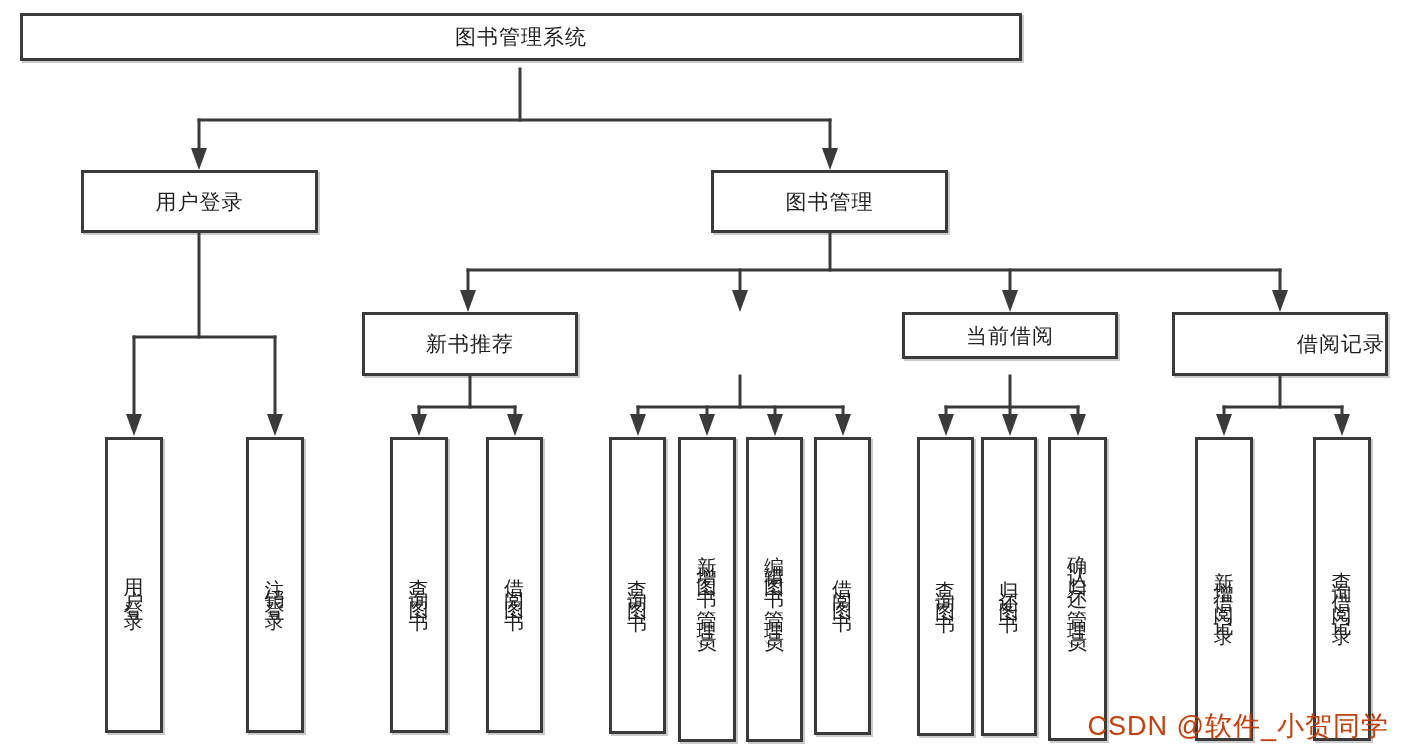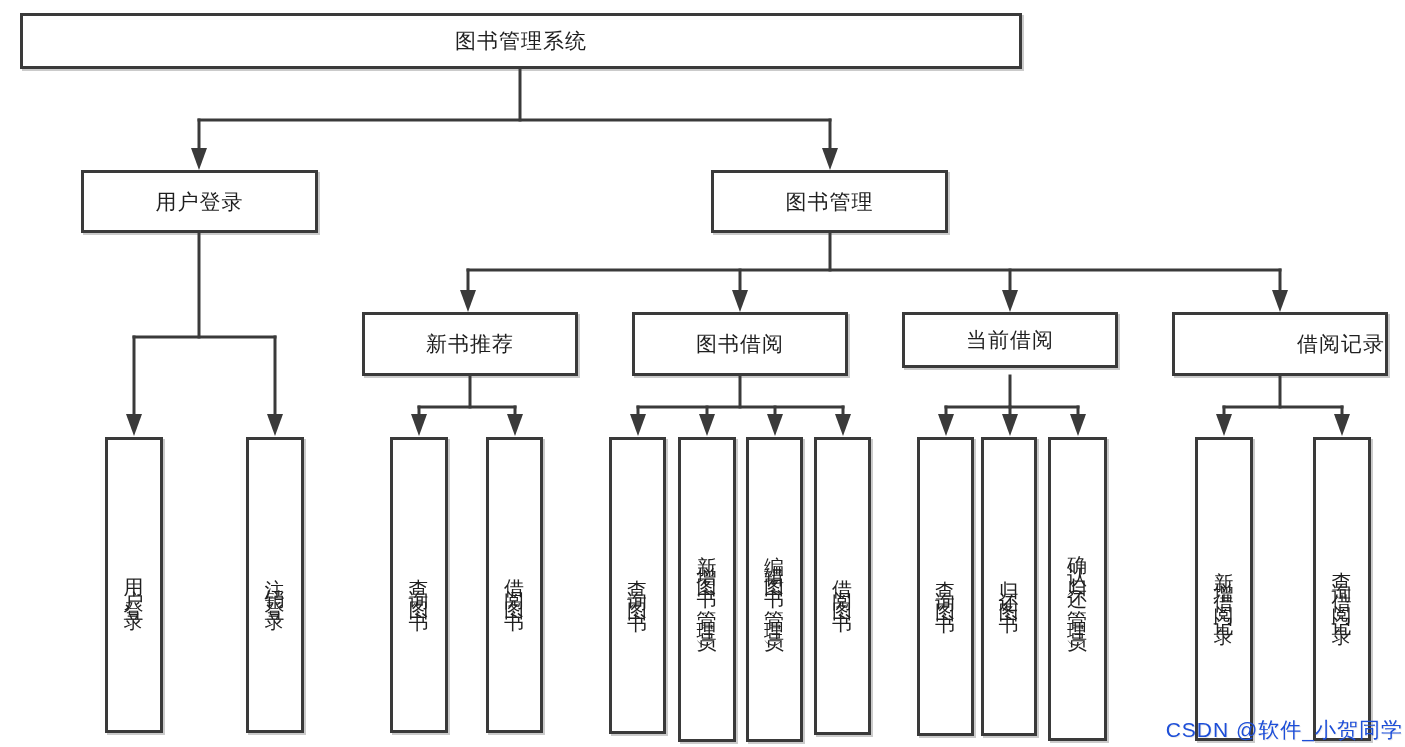--- a/index.html
+++ b/index.html
@@ -23,22 +23,22 @@
     border:3px solid #3a3a3a;background:#ffffff;
     display:flex;align-items:center;justify-content:center;
     box-shadow:2px 2px 0 rgba(70,70,70,0.28);
   }
   .vbox span{
     writing-mode:vertical-rl;text-orientation:mixed;
     font-size:20px;letter-spacing:11px;line-height:1;
     white-space:nowrap;
   }
   #watermark{
-    position:absolute;right:2px;bottom:3px;
-    font-size:21px;color:#1d4ed8;letter-spacing:1px;
+    position:absolute;right:16px;bottom:3px;
+    font-size:27px;color:#c2410c;letter-spacing:1px;
     text-shadow:1px 1px 0 rgba(0,0,0,0.08);
   }
 </style>
 </head>
 <body>
 
 <div id="canvas">
 
   <svg id="connectors">
       <line x1="520" y1="69" x2="520" y2="120" stroke="#3a3a3a" stroke-width="3" stroke-linecap="square"></line>
@@ -88,38 +88,35 @@
       <line x1="1078" y1="407" x2="1078" y2="420" stroke="#3a3a3a" stroke-width="3" stroke-linecap="square"></line>
       <polygon points="1070,414 1086,414 1078,436" fill="#3a3a3a"></polygon>
       <line x1="1280" y1="376" x2="1280" y2="407" stroke="#3a3a3a" stroke-width="3" stroke-linecap="square"></line>
       <line x1="1224" y1="407" x2="1342" y2="407" stroke="#3a3a3a" stroke-width="3" stroke-linecap="square"></line>
       <line x1="1224" y1="407" x2="1224" y2="420" stroke="#3a3a3a" stroke-width="3" stroke-linecap="square"></line>
       <polygon points="1216,414 1232,414 1224,436" fill="#3a3a3a"></polygon>
       <line x1="1342" y1="407" x2="1342" y2="420" stroke="#3a3a3a" stroke-width="3" stroke-linecap="square"></line>
       <polygon points="1334,414 1350,414 1342,436" fill="#3a3a3a"></polygon>
     </svg>
 
-  <div class="hbox" style="left:20px;top:13px;width:1002px;height:56px;text-align:right;">
+  <div class="hbox" style="left:20px;top:13px;width:1002px;height:48px;text-align:right;">
     <span>图书管理系统</span>
   </div>
 
   <div class="hbox" style="left:81px;top:170px;width:237px;height:63px;">
     <span>用户登录</span>
   </div>
   <div class="hbox" style="left:711px;top:170px;width:237px;height:63px;font-family:Liberation Mono, monospace;">
     <span>图书管理</span>
   </div>
 
   <div class="hbox" style="left:362px;top:312px;width:216px;height:64px;">
     <span>新书推荐</span>
   </div>
-  <div class="hbox" style="left:632px;top:312px;width:216px;height:64px;">
-    <span>图书借阅</span>
-  </div>
-  <div class="hbox" style="left:902px;top:312px;width:216px;height:56px;">
+  <div class="hbox" style="left:902px;top:312px;width:216px;height:47px;">
     <span>当前借阅</span>
   </div>
   <div class="hbox" style="left:1172px;top:312px;width:216px;height:64px;justify-content:flex-end;">
     <span>借阅记录</span>
   </div>
 
   <div class="vbox" style="left:105px;top:437px;width:58px;height:296px;">
     <span>用户登录</span>
   </div>
   <div class="vbox" style="left:246px;top:437px;width:58px;height:296px;">

